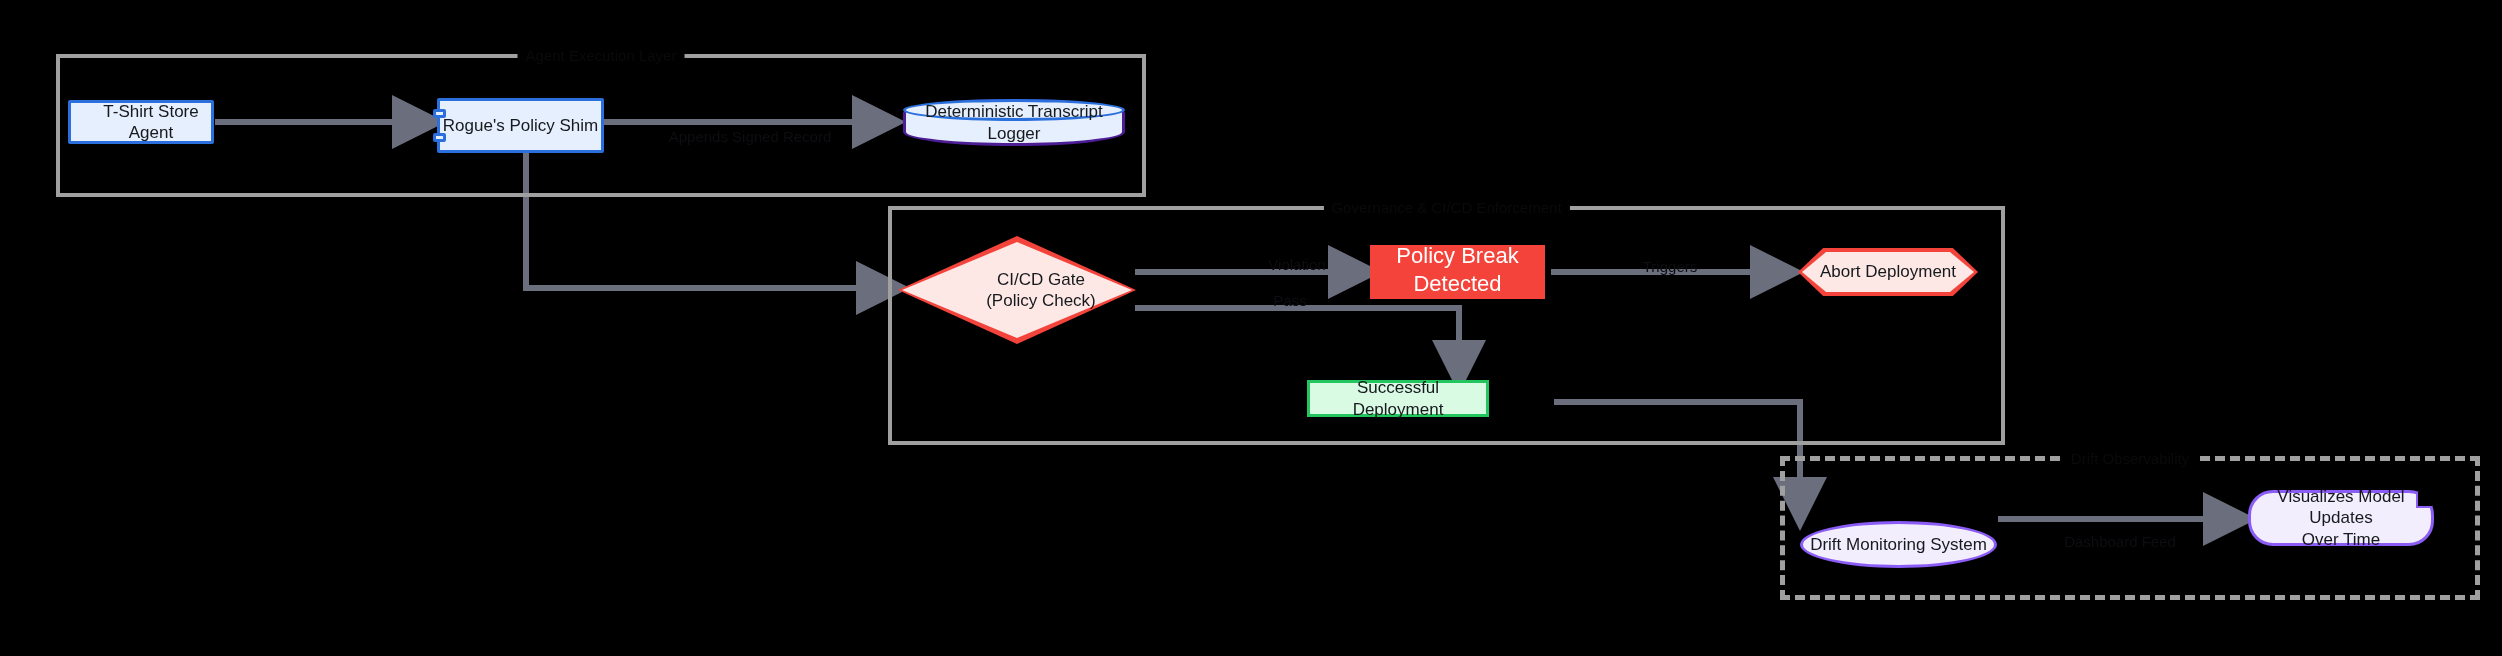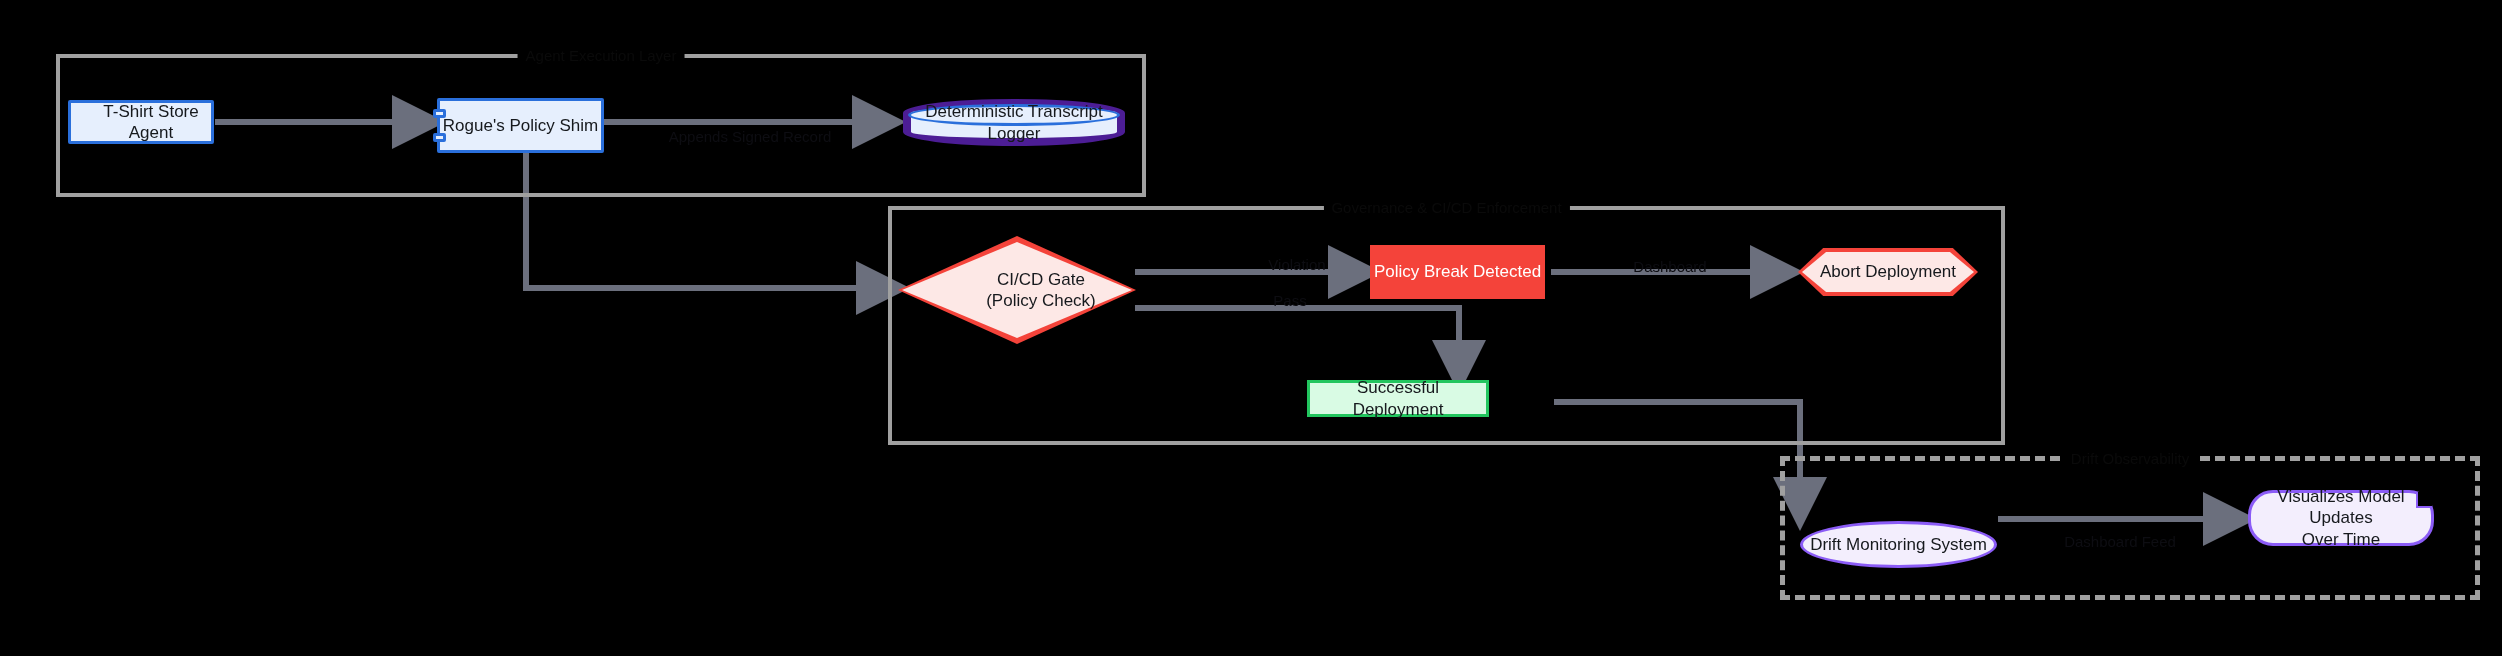--- a/index.html
+++ b/index.html
@@ -25,21 +25,21 @@
   .port{
     position:absolute;left:-7px;width:13px;height:9px;
     background:#e6effd;border:3px solid #2a6fdb;border-radius:2px;
     box-sizing:border-box;
   }
   .port.top{top:8px;}
   .port.bot{bottom:8px;}
 
   
   .n-db{
-    background:#e6effd;border:8px solid #4c1d95;
+    background:#e6effd;border:3px solid #4c1d95;
     border-radius:50%/14px;color:#16191d;font-size:17px;
   }
   .n-db .lid{
     position:absolute;left:-3px;right:-3px;top:-3px;height:22px;
     border:3px solid #2a6fdb;border-radius:50%/50%;
     background:#e6effd;box-sizing:border-box;
   }
   .n-db .lbl{position:relative;z-index:2;}
 
   
@@ -54,21 +54,21 @@
     background:#fde8e6;
     clip-path:polygon(50% 0,100% 50%,50% 100%,0 50%);
   }
   .n-diamond .lbl{
     position:relative;z-index:3;color:#16191d;font-size:17px;margin-left:48px;
   }
 
   
   .n-danger{
     background:#f4433a;border:2px solid #f4433a;
-    color:#ffffff;font-size:17px;
+    color:#ffffff;font-size:22px;align-items:flex-end;
   }
   
   .n-success{
     background:#d9fbe4;border:3px solid #22c55e;
     color:#16191d;font-size:17px;
   }
   
   .n-hex{background:transparent;}
   .n-hex .ring{
     position:absolute;inset:0;background:#f4433a;
@@ -199,15 +199,15 @@
   <span>Visualizes Model Updates
 Over Time</span>
 </div>
 
 <span class="edge-label" style="left:750px;top:136px;">Appends Signed Record</span>
 
 <span class="edge-label" style="left:1252px;top:264px;margin-left:45px;">Violation</span>
 
 <span class="edge-label" style="left:1290px;top:300px;">Pass</span>
 
-<span class="edge-label" style="left:1670px;top:266px;">Dashboard</span>
+<span class="edge-label" style="left:1670px;top:266px;">Triggers</span>
 
 <span class="edge-label" style="left:2120px;top:541px;">Dashboard Feed</span>
 
 </body></html>

